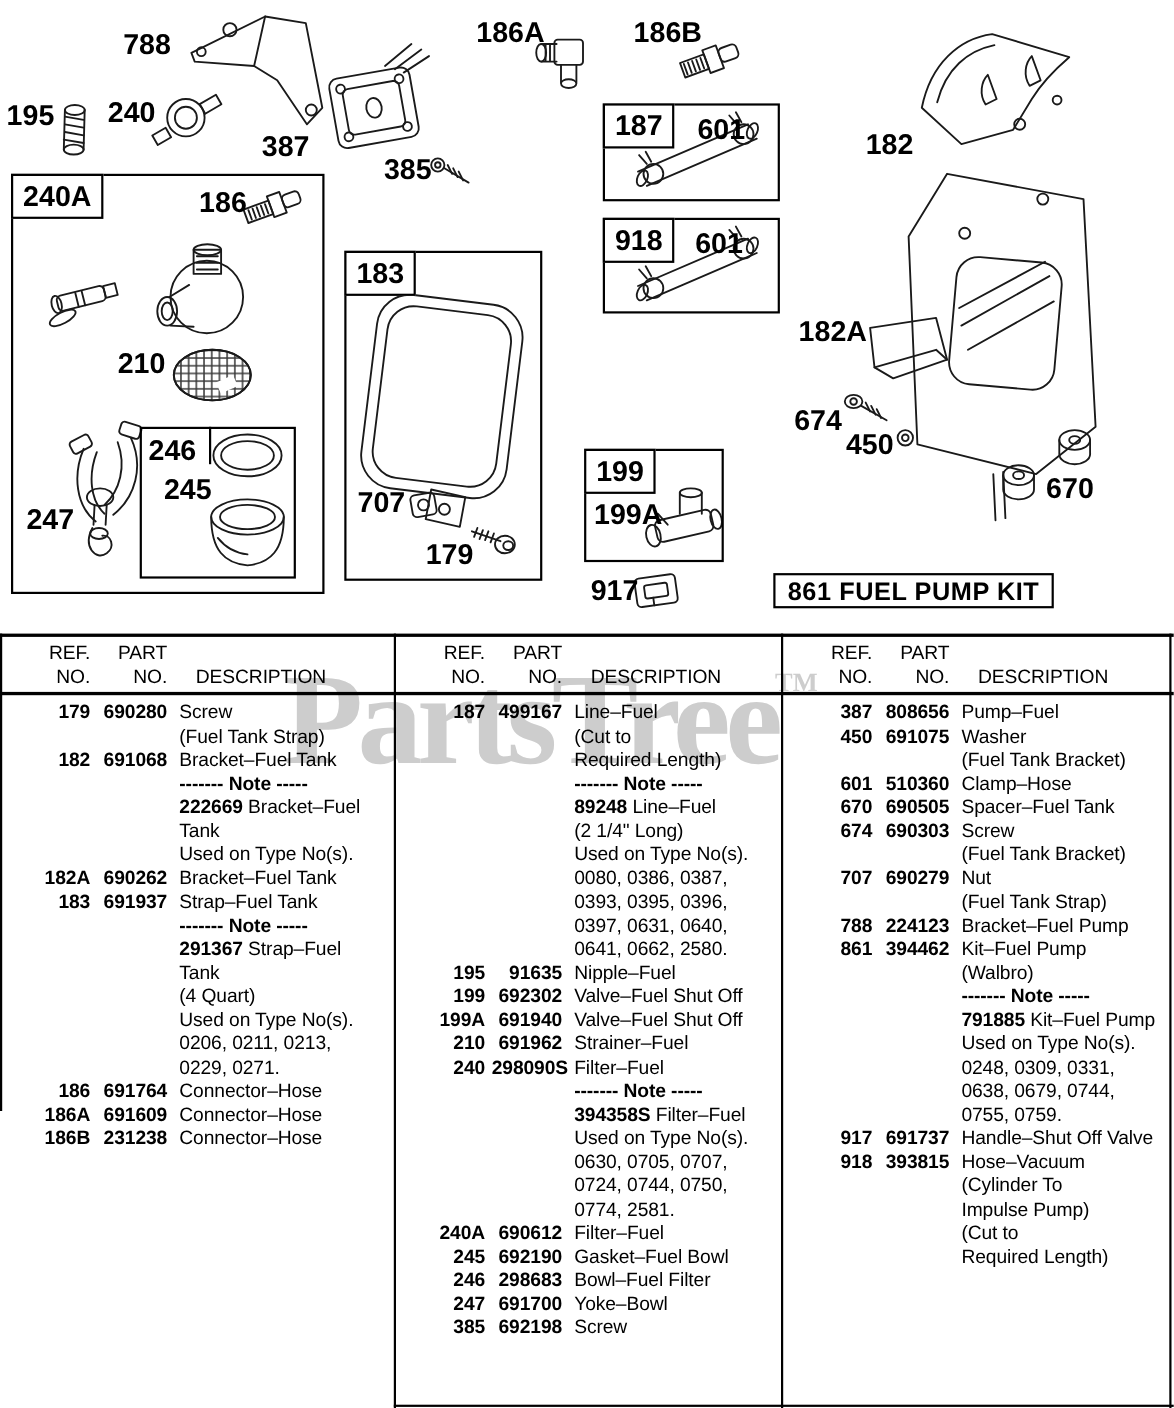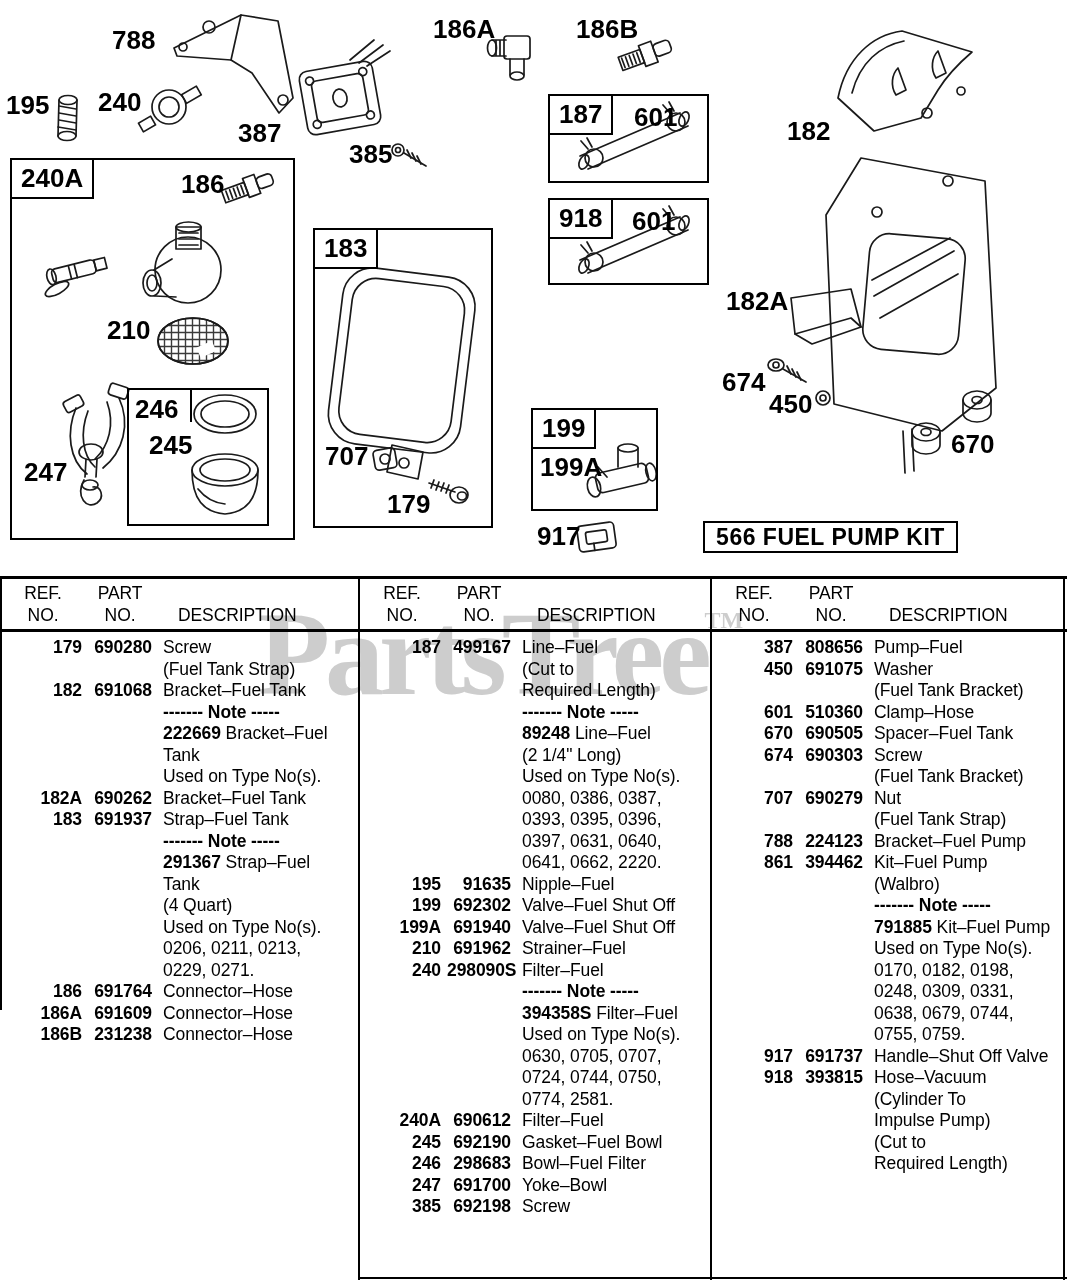--- a/index.html
+++ b/index.html
@@ -39,21 +39,21 @@
   .tcol{position:absolute;top:0;bottom:0;font-size:17.5px;letter-spacing:-0.1px;}
   #col1{left:4px;width:352px;}
   #col2{left:363px;width:344px;}
   #col3{left:715px;width:348px;}
   .t-head{margin-top:7px;}
   .t-body{margin-top:11px;}
   .t-row{display:grid;grid-template-columns:78px 64px 1fr;column-gap:6px;line-height:21.5px;}
   .c{white-space:nowrap;}
   .c.r,.c.p{text-align:right;font-weight:bold;}
   .c.d{padding-left:5px;}
-  .c.rh,.c.ph{text-align:center;font-weight:normal;}
+  .c.rh,.c.ph{text-align:right;font-weight:normal;}
   .c.dh{padding-left:20px;}
   .c.d.note{font-weight:bold;}
 </style>
 </head>
 <body>
 
 <div class="diagram">
 
   <svg width="1067" height="576" viewBox="0 0 1067 576" stroke="#1a1a1a" fill="none" stroke-width="1.7" stroke-linejoin="round" stroke-linecap="round">
     <defs>
@@ -316,21 +316,21 @@
     <div class="pbox-label">199</div>
     <div class="pbox-extra" style="left:7px;top:44px">199A</div>
   </div>
 
   <div class="pbox" style="left:127px;top:388px;width:142px;height:138px">
     <div class="pbox-label open">246</div>
     <div class="pbox-extra" style="left:20px;top:42px">245</div>
   </div>
 
   <div class="kit-box">
-    <span>566 FUEL PUMP KIT</span>
+    <span>861 FUEL PUMP KIT</span>
   </div>
 </div>
 
 <div class="watermark">
   <span>PartsTree</span><span class="wm-tm">TM</span>
 </div>
 
 <div class="parts-table">
   <div class="tline tl-top"></div>
   <div class="tline tl-head"></div>
@@ -511,21 +511,21 @@
           <span class="c d">0393, 0395, 0396,</span>
         </div>
         <div class="t-row">
           <span class="c r"></span>
           <span class="c p"></span>
           <span class="c d">0397, 0631, 0640,</span>
         </div>
         <div class="t-row">
           <span class="c r"></span>
           <span class="c p"></span>
-          <span class="c d">0641, 0662, 2220.</span>
+          <span class="c d">0641, 0662, 2580.</span>
         </div>
         <div class="t-row">
           <span class="c r">195</span>
           <span class="c p">91635</span>
           <span class="c d">Nipple–Fuel</span>
         </div>
         <div class="t-row">
           <span class="c r">199</span>
           <span class="c p">692302</span>
           <span class="c d">Valve–Fuel Shut Off</span>
@@ -687,25 +687,20 @@
           <span class="c d"><b>791885</b> Kit–Fuel Pump</span>
         </div>
         <div class="t-row">
           <span class="c r"></span>
           <span class="c p"></span>
           <span class="c d">Used on Type No(s).</span>
         </div>
         <div class="t-row">
           <span class="c r"></span>
           <span class="c p"></span>
-          <span class="c d">0170, 0182, 0198,</span>
-        </div>
-        <div class="t-row">
-          <span class="c r"></span>
-          <span class="c p"></span>
           <span class="c d">0248, 0309, 0331,</span>
         </div>
         <div class="t-row">
           <span class="c r"></span>
           <span class="c p"></span>
           <span class="c d">0638, 0679, 0744,</span>
         </div>
         <div class="t-row">
           <span class="c r"></span>
           <span class="c p"></span>

